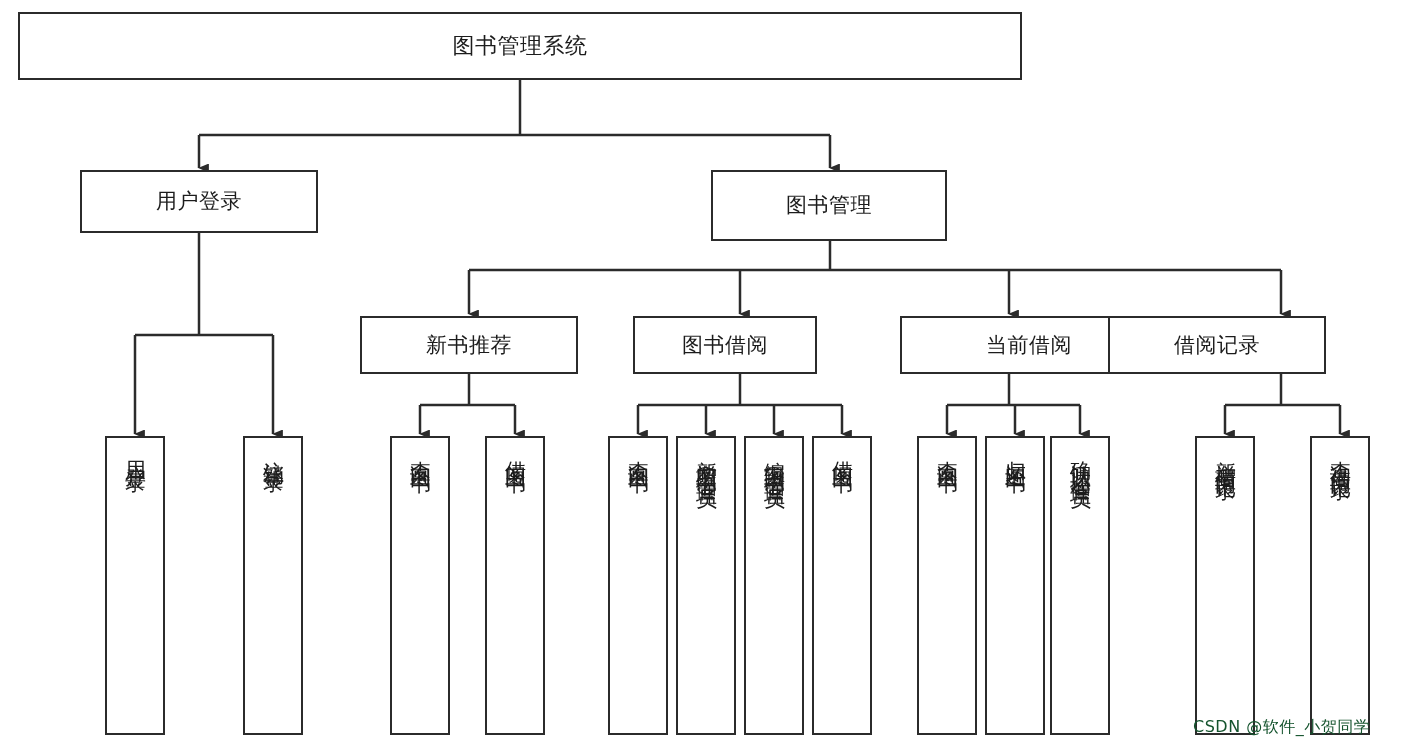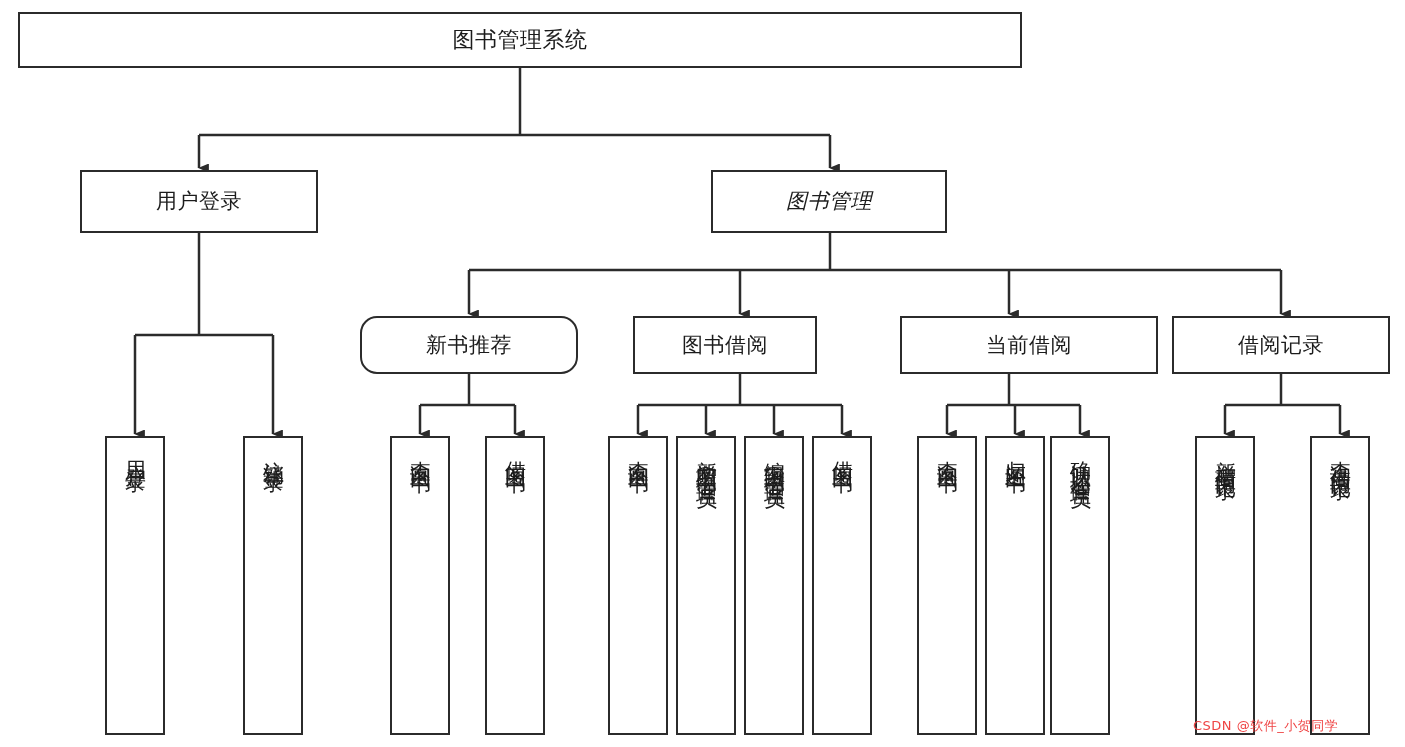--- a/index.html
+++ b/index.html
@@ -43,22 +43,22 @@
     writing-mode:vertical-rl;
     text-orientation:upright;
     font-size:21px;
     line-height:1.0;
     letter-spacing:4px;
     white-space:nowrap;
   }
 
   .watermark{
     position:absolute;
-    font-size:13px;
-    color:#ef4444;
+    font-size:16px;
+    color:#14532d;
     white-space:nowrap;
     letter-spacing:0.5px;
     pointer-events:none;
   }
 </style>
 </head>
 <body>
 
 <div id="canvas">
 
@@ -105,41 +105,41 @@
       <path d="M1015,405 L1015,434" marker-end="url(#arrow)"></path>
       <path d="M1080,405 L1080,434" marker-end="url(#arrow)"></path>
 
       <path d="M1281,374 L1281,405"></path>
       <path d="M1225,405 L1340,405"></path>
       <path d="M1225,405 L1225,434" marker-end="url(#arrow)"></path>
       <path d="M1340,405 L1340,434" marker-end="url(#arrow)"></path>
     </g>
   </svg>
 
-  <div class="node horiz root" style="left:18px;top:12px;width:1004px;height:56px;">
+  <div class="node horiz root" style="left:18px;top:12px;width:1004px;height:68px;">
     <span class="label">图书管理系统</span>
   </div>
 
   <div class="node horiz" style="left:80px;top:170px;width:238px;height:63px;">
     <span class="label">用户登录</span>
   </div>
-  <div class="node horiz" style="left:711px;top:170px;width:236px;height:63px;font-style:italic;">
+  <div class="node horiz" style="left:711px;top:170px;width:236px;height:71px;">
     <span class="label">图书管理</span>
   </div>
 
-  <div class="node horiz" style="left:360px;top:316px;width:218px;height:58px;border-radius:17px;">
+  <div class="node horiz" style="left:360px;top:316px;width:218px;height:58px;">
     <span class="label">新书推荐</span>
   </div>
   <div class="node horiz" style="left:633px;top:316px;width:184px;height:58px;">
     <span class="label">图书借阅</span>
   </div>
   <div class="node horiz" style="left:900px;top:316px;width:258px;height:58px;">
     <span class="label">当前借阅</span>
   </div>
-  <div class="node horiz" style="left:1172px;top:316px;width:218px;height:58px;">
+  <div class="node horiz" style="left:1108px;top:316px;width:218px;height:58px;">
     <span class="label">借阅记录</span>
   </div>
 
   <div class="node vert" style="left:105px;top:436px;width:60px;height:299px;">
     <span class="label">用户登录</span>
   </div>
   <div class="node vert" style="left:243px;top:436px;width:60px;height:299px;">
     <span class="label">注销登录</span>
   </div>
 

